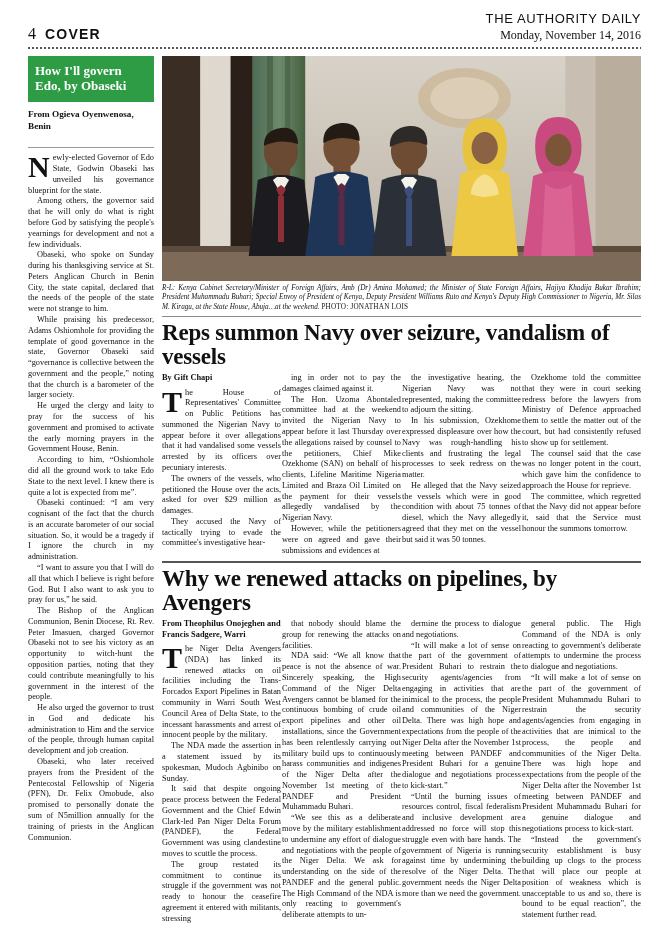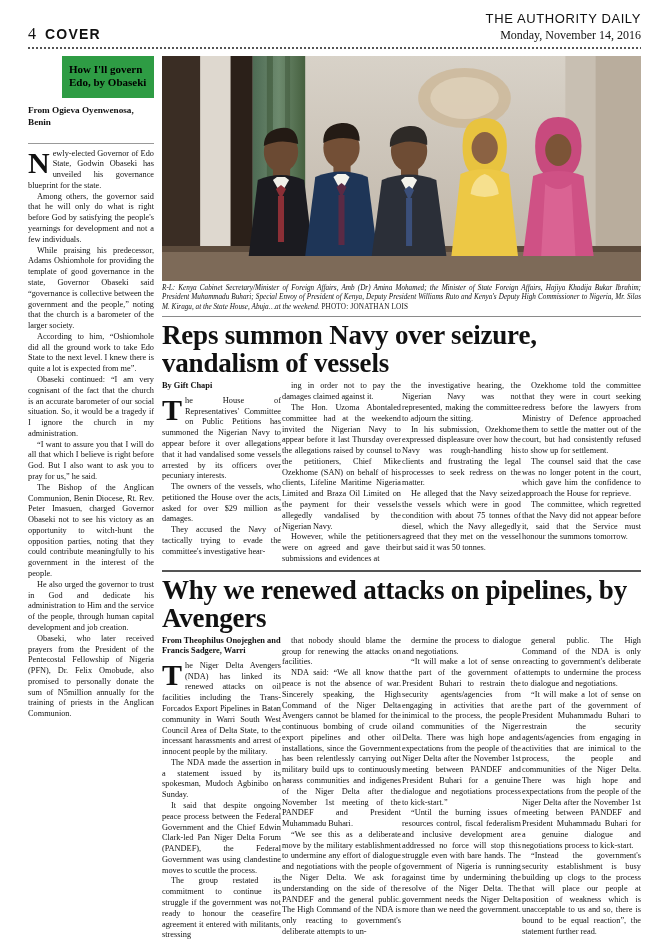--- a/index.html
+++ b/index.html
@@ -84,28 +84,27 @@
     width: 126px;
     flex: 0 0 126px;
   }
   .col-right {
     flex: 1 1 auto;
   }
 
   
   .greenbox {
     background: #2e9c44;
-    color: #000000;
-    font-weight: bold;
-    font-size: 11px;
+    color: #ffffff;
+    font-weight: bold;
+    font-size: 13px;
     line-height: 1.18;
     padding: 7px 7px 9px 7px;
     box-sizing: border-box;
     font-family: "Liberation Serif", "DejaVu Serif", serif;
-    margin-left: 34px;
   }
   .byline {
     font-size: 9.2px;
     font-weight: bold;
     line-height: 1.3;
     margin-top: 7px;
     margin-bottom: 14px;
   }
   .thinrule {
     border-top: 1px solid #999;
@@ -161,21 +160,21 @@
     border-top: 1px solid #8a8a8a;
     margin: 4px 0 0 0;
   }
   .rule-thick {
     border-top: 2px solid #555;
     margin: 5px 0 0 0;
   }
 
   
   .art-head {
-    font-size: 27px;
+    font-size: 23px;
     font-weight: bold;
     line-height: 1.04;
     letter-spacing: -0.2px;
     margin: 4px 0 4px 0;
   }
   .art-byline {
     font-size: 8.4px;
     font-weight: bold;
     line-height: 1.25;
     margin-bottom: 4px;
@@ -210,21 +209,23 @@
 
   <div class="body-area">
 
     <div class="col-left">
       <div class="greenbox">How I'll govern Edo, by Obaseki</div>
       <div class="byline">From Ogieva Oyenwenosa, Benin</div>
       <div class="thinrule"></div>
       <div class="txt" id="sidebar-body">
           <p class="dropcap-para"><span class="dropcap">N</span>ewly-elected Governor of Edo State, Godwin Obaseki has unveiled his governance blueprint for the state.</p>
           <p>Among others, the governor said that he will only do what is right before God by satisfying the people's yearnings for development and not a few individuals.</p>
+          <p>Obaseki, who spoke on Sunday during his thanksgiving service at St. Peters Anglican Church in Benin City, the state capital, declared that the needs of the people of the state were not strange to him.</p>
           <p>While praising his predecessor, Adams Oshiomhole for providing the template of good governance in the state, Governor Obaseki said “governance is collective between the government and the people,” noting that the church is a barometer of the larger society.</p>
+          <p>He urged the clergy and laity to pray for the success of his government and promised to activate the early morning prayers in the Government House, Benin.</p>
           <p>According to him, “Oshiomhole did all the ground work to take Edo State to the next level. I knew there is quite a lot is expected from me”.</p>
           <p>Obaseki continued: “I am very cognisant of the fact that the church is an accurate barometer of our social situation. So, it would be a tragedy if I ignore the church in my administration.</p>
           <p>“I want to assure you that I will do all that which I believe is right before God. But I also want to ask you to pray for us,” he said.</p>
           <p>The Bishop of the Anglican Communion, Benin Diocese, Rt. Rev. Peter Imasuen, charged Governor Obaseki not to see his victory as an opportunity to witch-hunt the opposition parties, noting that they could contribute meaningfully to his government in the interest of the people.</p>
           <p>He also urged the governor to trust in God and dedicate his administration to Him and the service of the people, through human capital development and job creation.</p>
           <p>Obaseki, who later received prayers from the President of the Pentecostal Fellowship of Nigeria (PFN), Dr. Felix Omobude, also promised to personally donate the sum of N5million annually for the training of priests in the Anglican Communion.</p>
         </div>
     </div>
 
     <div class="col-right">

